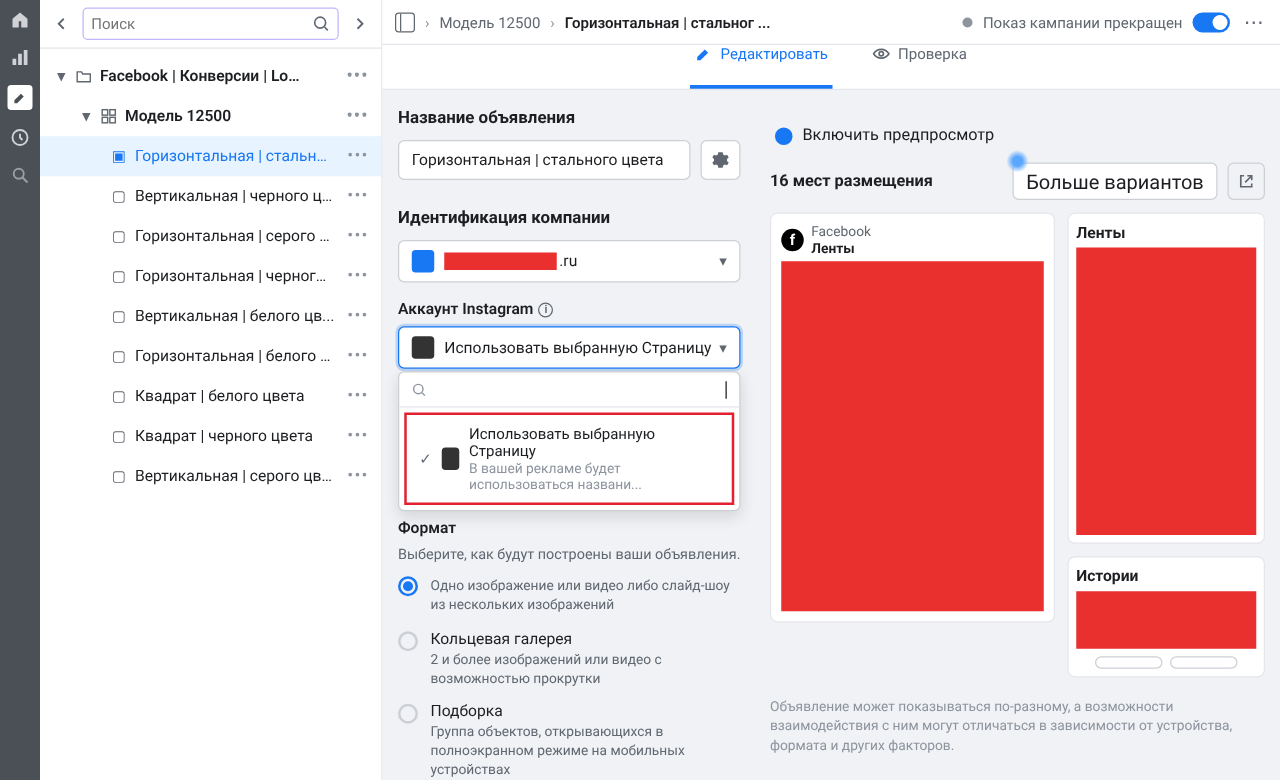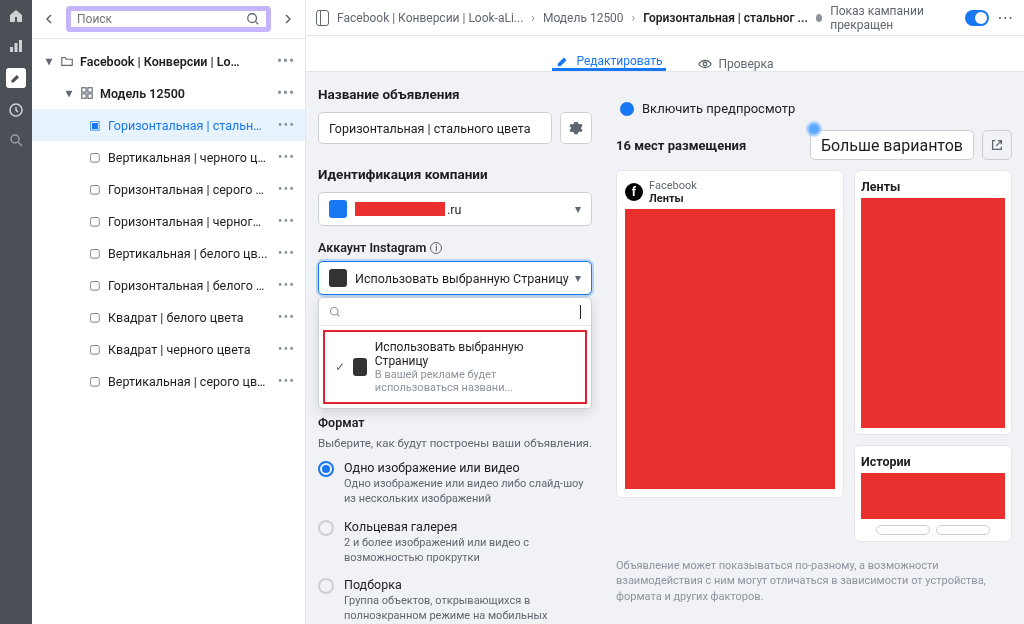--- a/index.html
+++ b/index.html
@@ -2,21 +2,21 @@
 <html><head>
 <meta charset="utf-8">
 <style>
   * { box-sizing: border-box; margin: 0; padding: 0; font-family: -apple-system, BlinkMacSystemFont, "Segoe UI", Roboto, Helvetica, Arial, sans-serif; }
   body { width: 1024px; height: 624px; background: #f0f2f5; overflow: hidden; font-size: 12px; color: #1c1e21; }
   .app { display: flex; height: 624px; }
   .icon-rail { width: 32px; background: #4b4f56; display: flex; flex-direction: column; align-items: center; padding-top: 8px; gap: 14px; }
   .icon-rail .rail-ico { width: 16px; height: 16px; color: #d0d2d6; display: flex; align-items: center; justify-content: center; }
   .tree-col { width: 274px; background: #fff; border-right: 1px solid #e4e6eb; display: flex; flex-direction: column; }
   .search-row { display: flex; align-items: center; gap: 6px; padding: 6px 8px; border-bottom: 1px solid #e4e6eb; }
-  .search-box { flex: 1; display: flex; align-items: center; border: 5px solid #c4b5fd; border-radius: 4px; height: 26px; padding: 0 6px; color: #606770; }
+  .search-box { flex: 1; display: flex; align-items: center; border: 1px solid #c4b5fd; border-radius: 4px; height: 26px; padding: 0 6px; color: #606770; }
   .search-box input { border: none; outline: none; flex: 1; font-size: 12px; color: #606770; }
   .search-box .mag { width: 14px; height: 14px; color: #606770; }
   .chev-btn { width: 20px; height: 20px; color: #606770; display:flex;align-items:center;justify-content:center; }
   .tree { padding: 6px 0 0 0; overflow: auto; }
   .tnode { display: flex; align-items: center; height: 32px; position: relative; }
   .tnode .dots { position: absolute; right: 10px; color: #8d949e; font-size: 14px; letter-spacing: 1px; }
   .tnode .caret { width: 10px; color: #606770; margin-right: 4px; }
   .tnode .ic { width: 14px; height: 14px; margin-right: 6px; color: #606770; display:inline-flex;align-items:center;justify-content:center; }
   .tnode .lbl { font-size: 12.5px; color: #1c1e21; white-space: nowrap; overflow: hidden; text-overflow: ellipsis; max-width: 160px; }
   .lv1 { padding-left: 14px; font-weight: 600; }
@@ -27,21 +27,21 @@
   .main { flex: 1; display: flex; flex-direction: column; min-width: 0; }
   .topbar { height: 36px; display: flex; align-items: center; gap: 8px; padding: 0 10px; background: #fff; border-bottom: 1px solid #e4e6eb; font-size: 12px; }
   .crumb-sep { color: #8d949e; }
   .topbar .crumb { color: #606770; white-space: nowrap; }
   .topbar .crumb.last { color: #1c1e21; font-weight: 600; }
   .status-dot { width: 8px; height: 8px; border-radius: 50%; background: #8d949e; margin-left: auto; }
   .toggle { width: 30px; height: 16px; border-radius: 10px; background: #1877f2; position: relative; }
   .toggle::after { content: ""; position: absolute; right: 2px; top: 2px; width: 12px; height: 12px; background: #fff; border-radius: 50%; }
   .more-dots { color: #606770; width: 22px; text-align: center; font-size: 16px; }
   .tabs { height: 36px; background: #fff; border-bottom: 1px solid #e4e6eb; display: flex; justify-content: center; align-items: center; gap: 28px; }
-  .tab { display: flex; align-items: flex-end; gap: 6px; height: 100%; color: #606770; padding: 0 4px; }
+  .tab { display: flex; align-items: flex-start; gap: 6px; height: 100%; color: #606770; padding: 0 4px; }
   .tab.active { color: #1877f2; border-bottom: 3px solid #1877f2; }
   .tab svg { width: 14px; height: 14px; }
   .cols { flex: 1; display: flex; min-height: 0; }
   .editcol { width: 298px; padding: 10px 12px; overflow: auto; }
   .previewcol { flex: 1; padding: 23px 12px; overflow: auto; min-width: 0; }
   .sec-title { font-size: 13.5px; font-weight: 700; margin: 4px 0 10px; }
   .name-row { display: flex; gap: 8px; align-items: center; }
   .txtfield { flex: 1; border: 1px solid #ccd0d5; border-radius: 5px; height: 32px; display: flex; align-items: center; padding: 0 10px; background: #fff; font-size: 12.5px; }
   .sqbtn { width: 32px; height: 32px; border: 1px solid #ccd0d5; border-radius: 5px; background: #fff; display:flex;align-items:center;justify-content:center; color:#606770; }
   .fldlabel { font-size: 12.5px; font-weight: 600; margin: 14px 0 6px; display:flex;align-items:center;gap:4px; }
@@ -223,21 +223,20 @@
           <span class="dots">•••</span>
         </div>
     </div>
   </div>
 
   <div class="main">
     <div class="topbar">
       <span style="width:16px;height:16px;border:1px solid #606770;border-radius:3px;position:relative;">
           <span style="position:absolute;left:3px;top:0;bottom:0;width:1px;background:#606770"></span>
         </span>
-      <span class="crumb">Facebook | Конверсии | Look-aLi...</span>
       <span class="crumb-sep">›</span>
       <span class="crumb">Модель 12500</span>
       <span class="crumb-sep">›</span>
       <span class="crumb last">Горизонтальная | стальног ...</span>
       <span class="status-dot"></span>
       <span style="color:#606770">Показ кампании прекращен</span>
       <span class="toggle"></span>
       <span class="more-dots">⋯</span>
     </div>
     <div class="tabs">
@@ -316,21 +315,20 @@
           <span style="flex:1">Создать рекламу</span>
           <span>▾</span>
         </div>
 
         <div class="fldlabel" style="margin-top:16px">Формат</div>
         <div class="fmt-sub">Выберите, как будут построены ваши объявления.</div>
 
         <div class="radio-item">
           <span class="radio-outer on"></span>
           <div class="ri-txts">
-              <div class="rt1">Одно изображение или видео</div>
               <div class="rt2">Одно изображение или видео либо слайд-шоу из нескольких изображений</div>
             </div>
         </div>
         <div class="radio-item">
           <span class="radio-outer"></span>
           <div class="ri-txts">
               <div class="rt1">Кольцевая галерея</div>
               <div class="rt2">2 и более изображений или видео с возможностью прокрутки</div>
             </div>
         </div>

